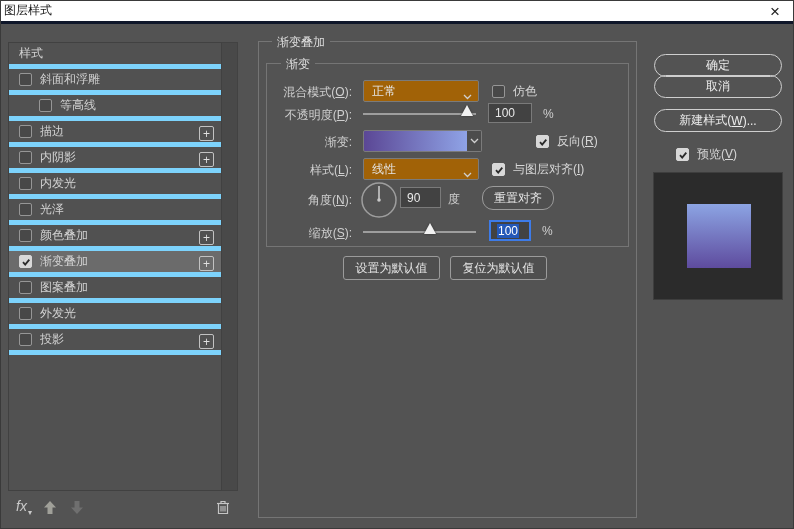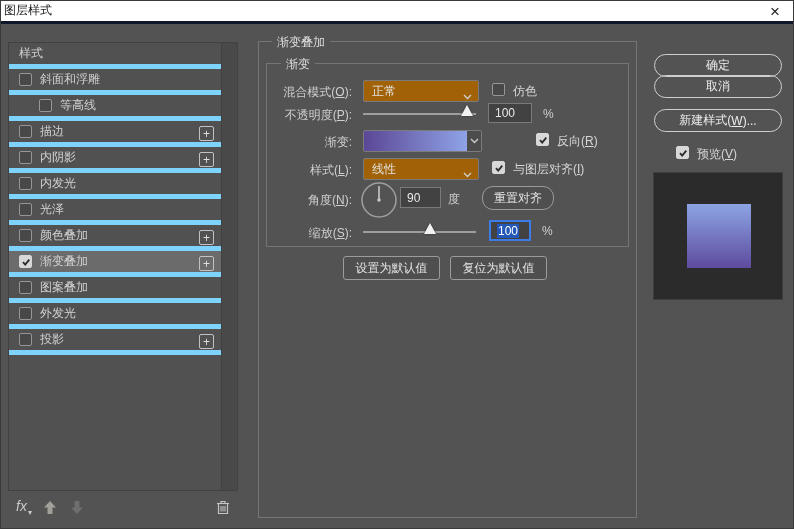--- a/index.html
+++ b/index.html
@@ -109,21 +109,21 @@
   .grad-swatch {
     position:absolute; left:363px; top:130px; width:105px; height:22px;
     border:1px solid #7b7b7b; border-radius:2px 0 0 2px;
   }
   .grad-chev {
     position:absolute; left:467px; top:130px; width:15px; height:22px;
     background:#4c4c4c; border:1px solid #7b7b7b; border-left:none; border-radius:0 2px 2px 0;
     display:flex; align-items:center; justify-content:center;
   }
 
-  .opt { position:absolute; display:flex; align-items:flex-start; }
+  .opt { position:absolute; display:flex; align-items:center; }
   .opt .olabel { margin-left:8px; color:#d6d6d6; }
 
   .dial { position:absolute; left:360px; top:181px; }
 
   .btn {
     position:absolute; height:24px; background:#4f4f4f;
     border:1px solid #9b9b9b; border-radius:3px;
     display:flex; align-items:center; justify-content:center;
     color:#e4e4e4; cursor:pointer;
   }

